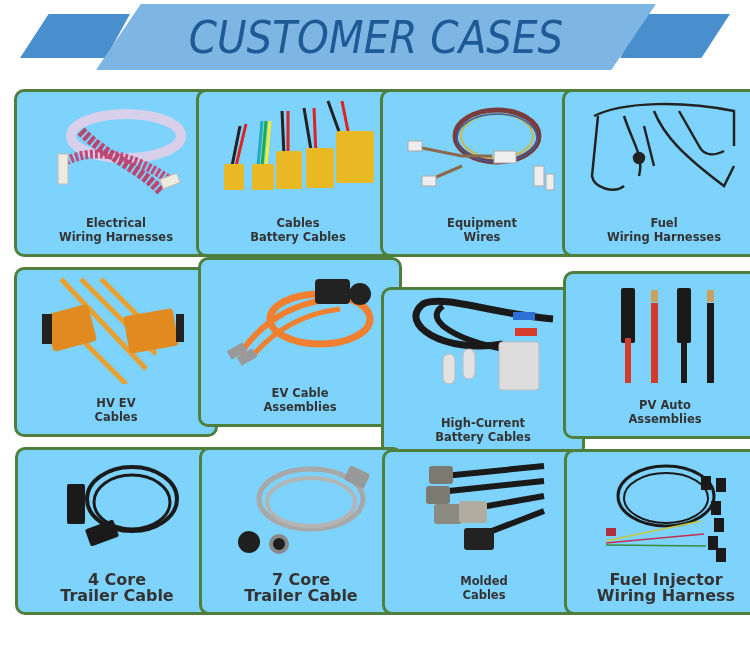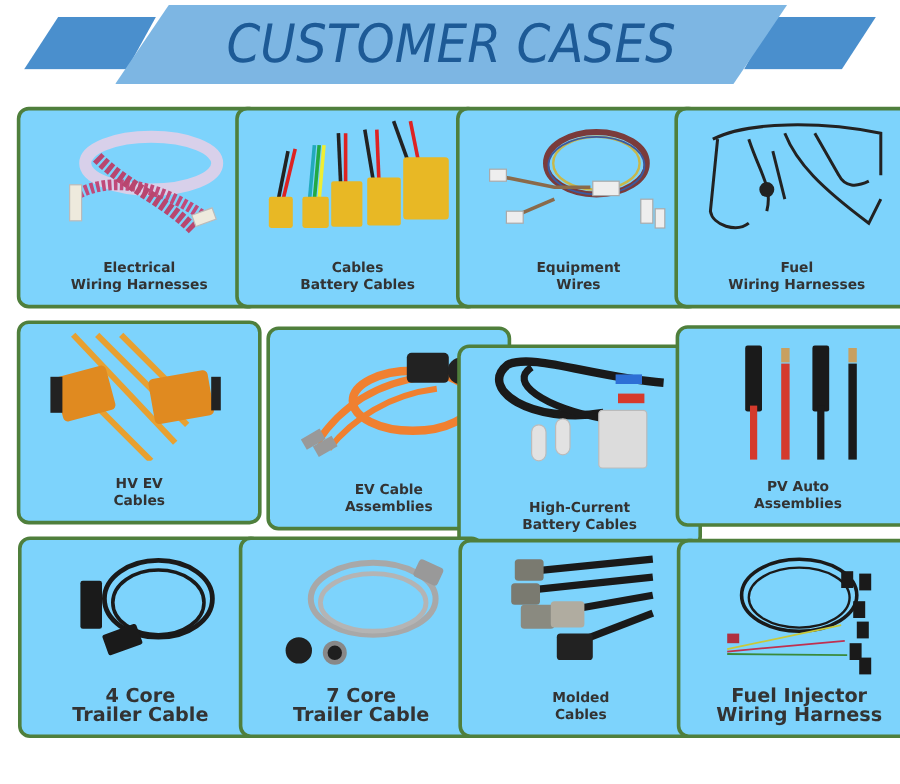--- a/index.html
+++ b/index.html
@@ -155,21 +155,21 @@
       <rect x="6" y="40" width="10" height="30" fill="#222"></rect>
       <rect x="140" y="40" width="8" height="28" fill="#222"></rect>
     </svg>
   </div>
   <div class="card-label">
     <span>HV EV</span>
       <span>Cables</span>
   </div>
 </div>
 
-<div class="card" style="left:198px; top:272px; height:170px;margin-left:24px;">
+<div class="card" style="left:198px; top:257px; height:170px;">
   <div class="card-image">
     <svg viewBox="0 0 160 110">
       <ellipse cx="100" cy="55" rx="50" ry="25" fill="none" stroke="#f08030" stroke-width="7"></ellipse>
       <path d="M20 90 C40 60, 70 40, 110 35" stroke="#f08030" stroke-width="6" fill="none"></path>
       <path d="M30 95 C50 70, 80 50, 120 45" stroke="#f08030" stroke-width="5" fill="none"></path>
       <rect x="95" y="15" width="35" height="25" rx="4" fill="#222"></rect>
       <circle cx="140" cy="30" r="11" fill="#222"></circle>
       <rect x="8" y="82" width="18" height="10" fill="#999" transform="rotate(-30 17 87)"></rect>
       <rect x="18" y="88" width="18" height="10" fill="#999" transform="rotate(-30 27 93)"></rect>
     </svg>

